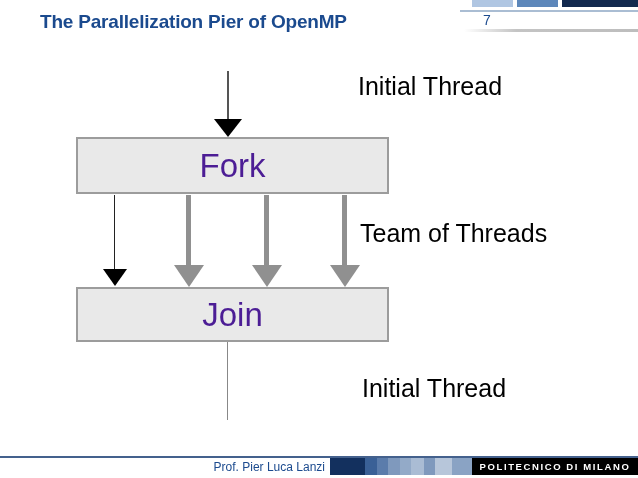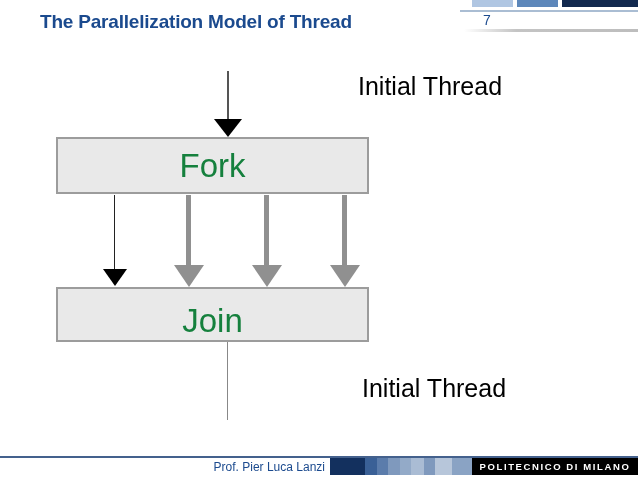--- a/index.html
+++ b/index.html
@@ -43,32 +43,32 @@
     position: absolute;
     font-size: 25px;
     color: #000000;
     white-space: nowrap;
   }
   .lbl-initial-top    { left: 358px; top: 72px; }
   .lbl-team           { left: 360px; top: 219px; }
   .lbl-initial-bottom { left: 362px; top: 374px; }
   .dg-box {
     position: absolute;
-    left: 56px;
+    left: 76px;
     width: 309px;
     background: #e9e9e9;
     border: 2px solid #9c9c9c;
     display: flex;
     align-items: center;
     justify-content: center;
     font-size: 33px;
-    color: #15803d;
+    color: #4c1d95;
   }
   .box-fork { top: 137px; height: 53px; }
-  .box-join { top: 287px; height: 51px; align-items: flex-end; }
+  .box-join { top: 287px; height: 51px; }
   .shaft { position: absolute; }
   .shaft-top    { left: 227px; top: 71px;  width: 2px; height: 48px; background: #555555; }
   .shaft-black  { left: 114px; top: 195px; width: 1px; height: 74px; background: #222222; }
   .shaft-gray   { top: 195px; width: 5px; height: 70px; background: #909090; }
   .shaft-gray.g1 { left: 186px; }
   .shaft-gray.g2 { left: 264px; }
   .shaft-gray.g3 { left: 342px; }
   .shaft-bottom { left: 227px; top: 342px; width: 1px; height: 78px; background: #888888; }
   .head { position: absolute; width: 0; height: 0; }
   .head-top {
@@ -127,21 +127,21 @@
     line-height: 17px;
     text-align: center;
     white-space: nowrap;
   }
 </style>
 </head>
 <body>
 
 <div class="slide">
 
-  <div class="slide-title">The Parallelization Model of Thread</div>
+  <div class="slide-title">The Parallelization Pier of OpenMP</div>
   <div class="hdr-bar light"></div>
   <div class="hdr-bar medium"></div>
   <div class="hdr-bar dark"></div>
   <div class="hdr-rule"></div>
   <div class="page-number">7</div>
   <div class="hdr-shadow"></div>
 
   <div class="shaft shaft-top"></div>
   <div class="head head-top"></div>
   <div class="dg-label lbl-initial-top">Initial Thread</div>
@@ -151,20 +151,21 @@
   </div>
 
   <div class="shaft shaft-black"></div>
   <div class="head head-black"></div>
   <div class="shaft shaft-gray g1"></div>
   <div class="head head-gray g1"></div>
   <div class="shaft shaft-gray g2"></div>
   <div class="head head-gray g2"></div>
   <div class="shaft shaft-gray g3"></div>
   <div class="head head-gray g3"></div>
+  <div class="dg-label lbl-team">Team of Threads</div>
 
   <div class="dg-box box-join">
     <span>Join</span>
   </div>
 
   <div class="shaft shaft-bottom"></div>
   <div class="dg-label lbl-initial-bottom">Initial Thread</div>
 
   <div class="footer-rule"></div>
   <div class="footer-author">Prof. Pier Luca Lanzi</div>

